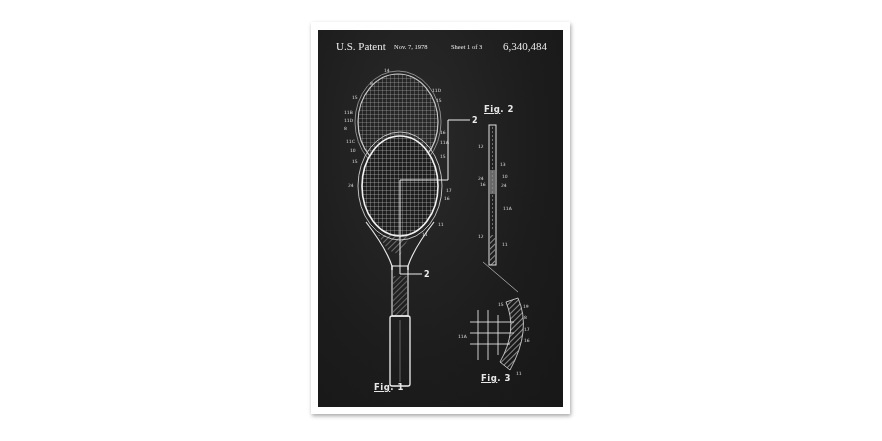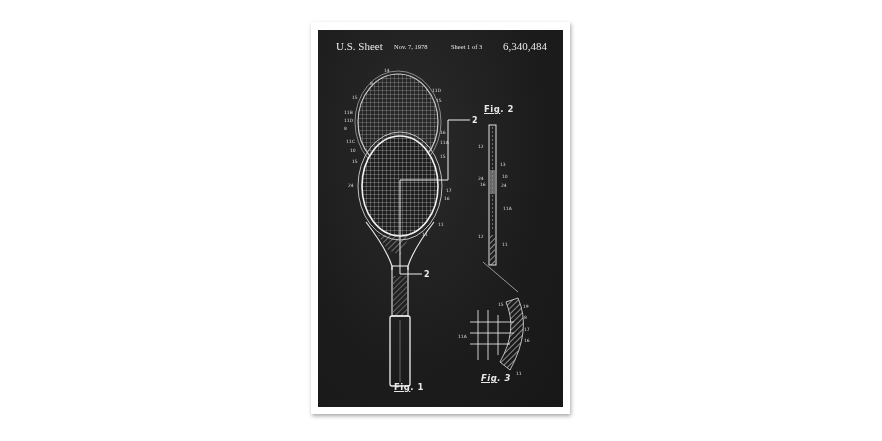--- a/index.html
+++ b/index.html
@@ -17,21 +17,21 @@
   .fig span.u{text-decoration:underline;}
   .lbl{font-family:"DejaVu Sans",sans-serif;font-size:4.5px;fill:#dcdcdc;}
   .big{font-family:"DejaVu Sans",sans-serif;font-size:8px;fill:#eeeeee;font-weight:bold;}
 </style>
 </head>
 <body>
 
 <div class="frame">
   <div class="board">
 
-    <div class="hdr h-pat">U.S. Sheet</div>
+    <div class="hdr h-pat">U.S. Patent</div>
     <div class="hdr h-date">Nov. 7, 1978</div>
     <div class="hdr h-sheet">Sheet 1 of 3</div>
     <div class="hdr h-num">6,340,484</div>
 
     <svg class="art" width="245" height="377" viewBox="0 0 245 377">
       <defs>
         <pattern id="mesh" width="4" height="4" patternUnits="userSpaceOnUse">
           <path d="M0 0 H4 M0 0 V4" stroke="#cfcfcf" stroke-width="0.6" fill="none"></path>
         </pattern>
         <pattern id="hatch" width="4" height="4" patternUnits="userSpaceOnUse" patternTransform="rotate(45)">
@@ -117,24 +117,24 @@
         <text class="lbl" x="180" y="276">15</text>
         <text class="lbl" x="205" y="278">19</text>
         <text class="lbl" x="206" y="289">8</text>
         <text class="lbl" x="140" y="308">11A</text>
         <text class="lbl" x="206" y="301">17</text>
         <text class="lbl" x="206" y="312">16</text>
         <text class="lbl" x="198" y="345">11</text>
       </g>
     </svg>
 
-    <div class="fig" style="left:76px;top:352px;">
+    <div class="fig" style="left:56px;top:352px;">
       <span class="u">Fig</span><span>. 1</span>
     </div>
     <div class="fig" style="left:166px;top:74px;">
       <span class="u">Fig</span><span>. 2</span>
     </div>
-    <div class="fig" style="left:163px;top:343px;font-style:italic;">
+    <div class="fig" style="left:163px;top:343px;">
       <span class="u">Fig</span><span>. 3</span>
     </div>
 
   </div>
 </div>
 
 </body></html>

